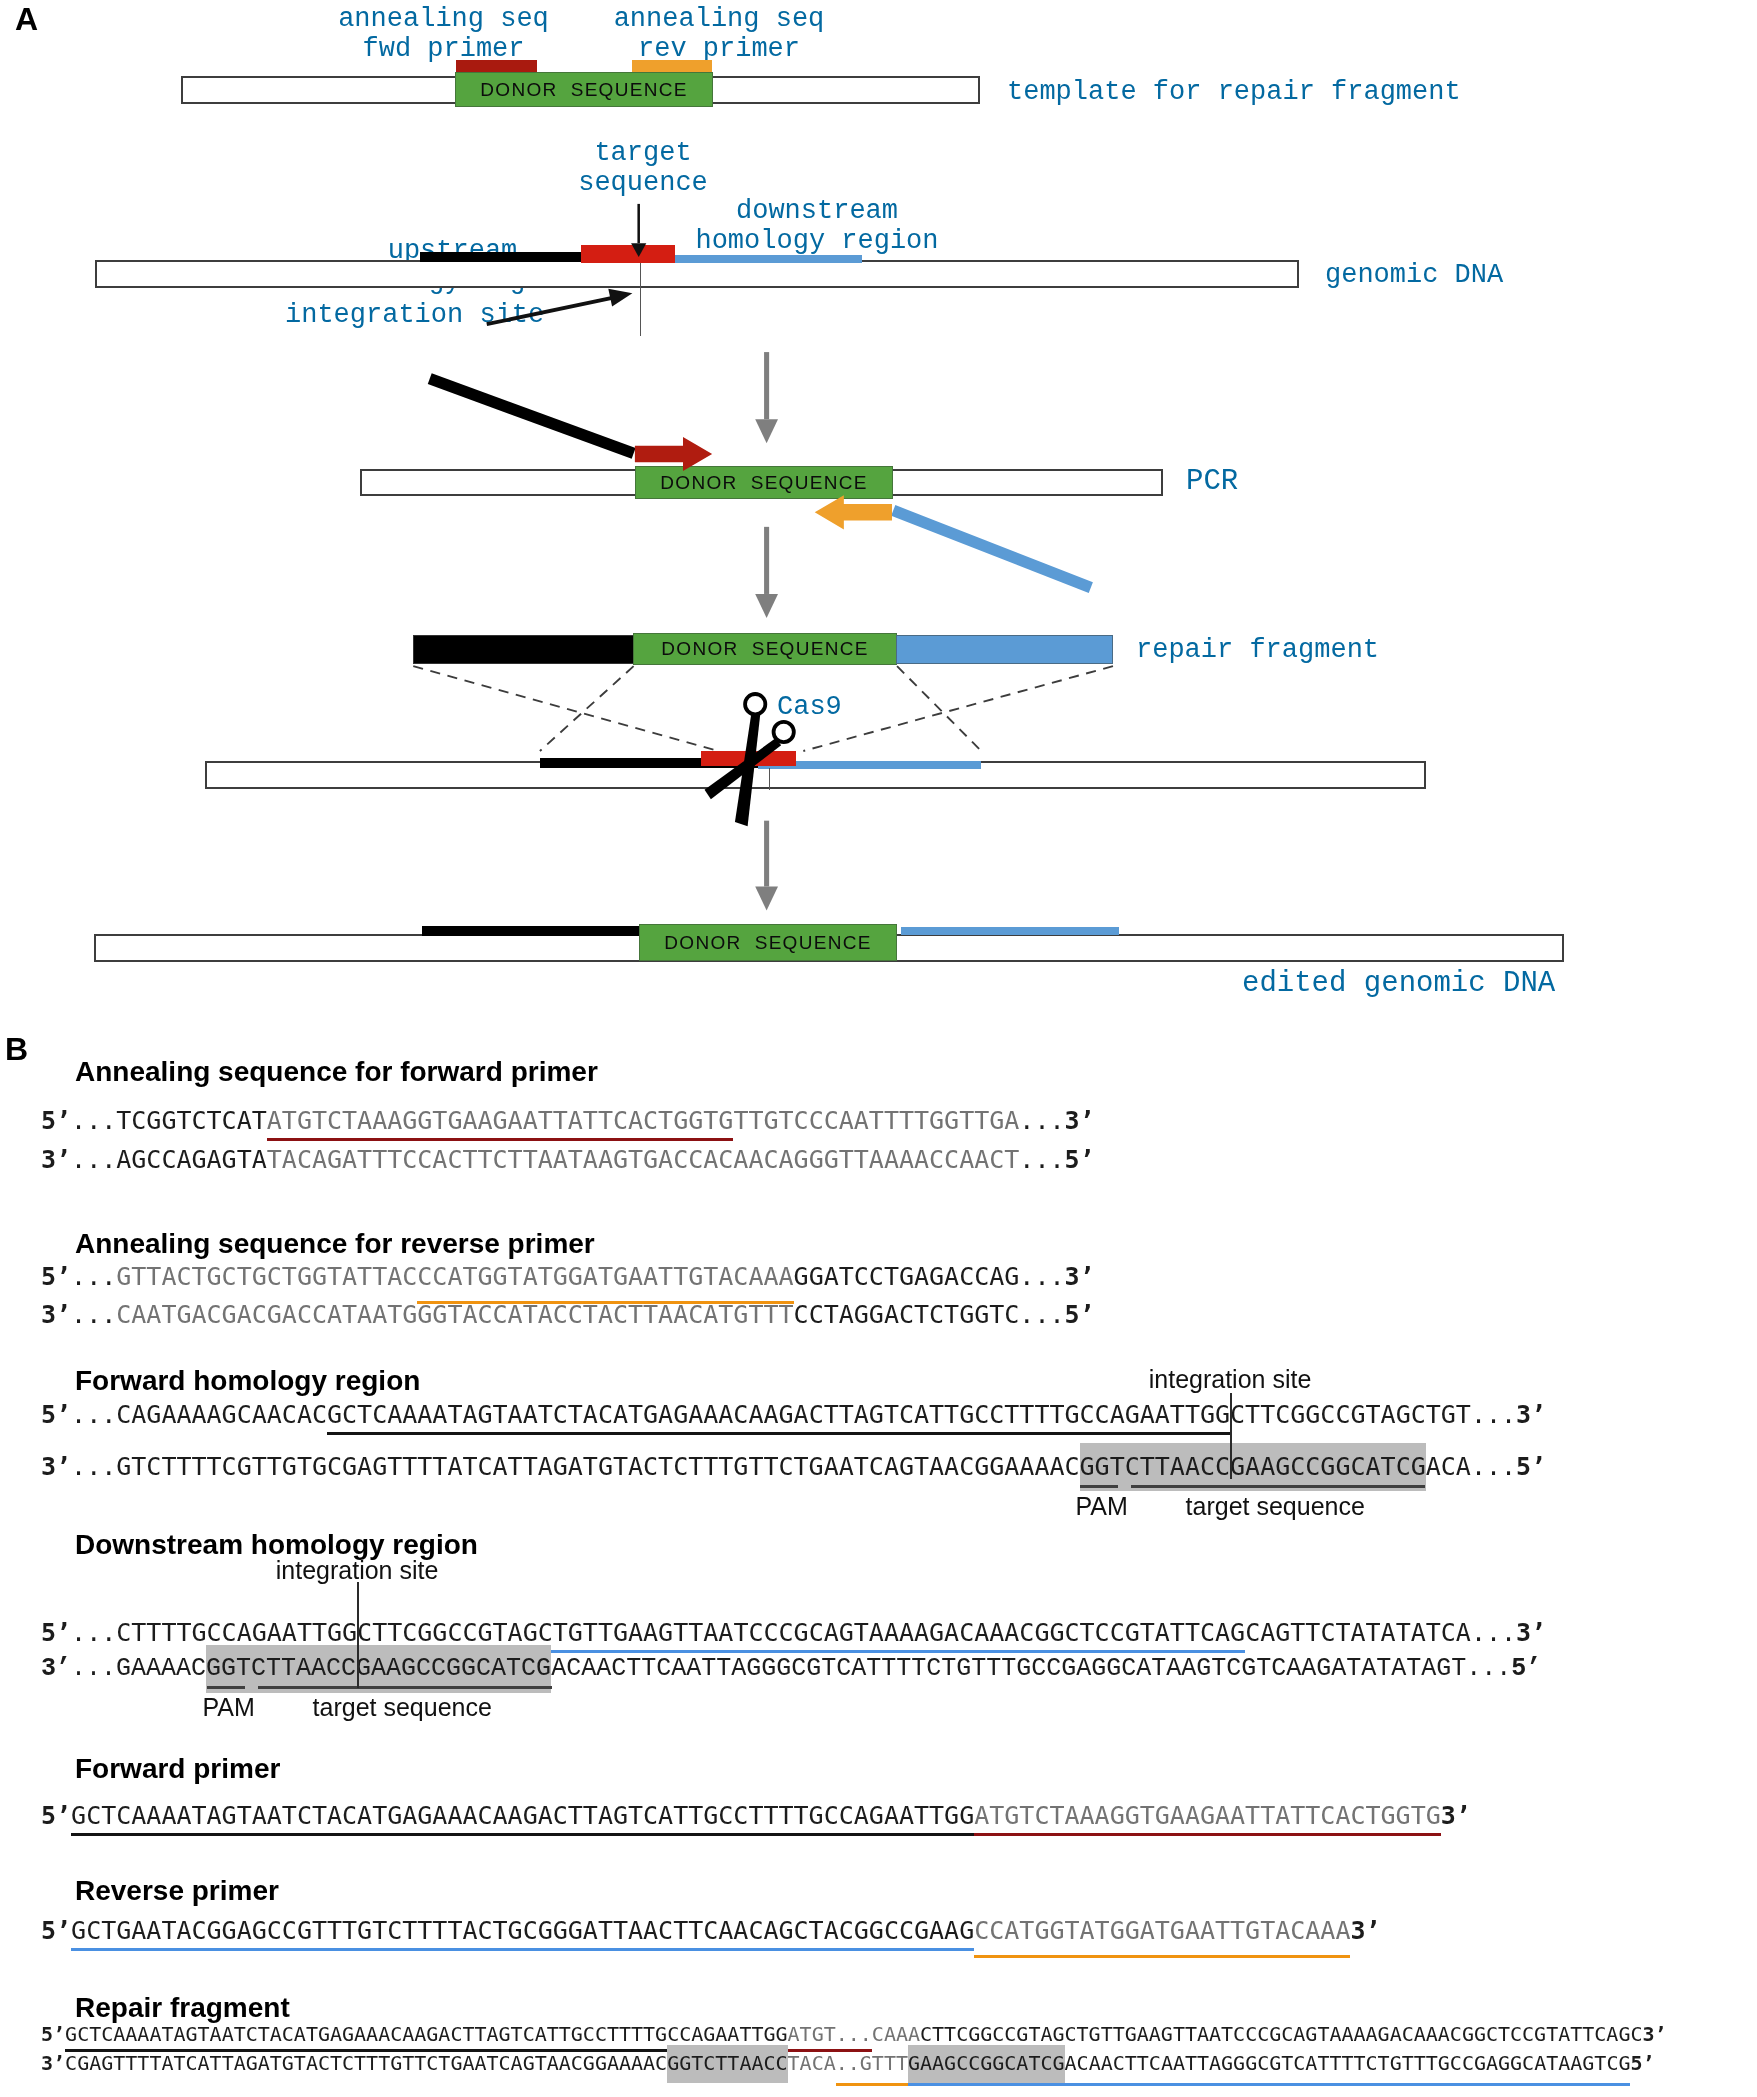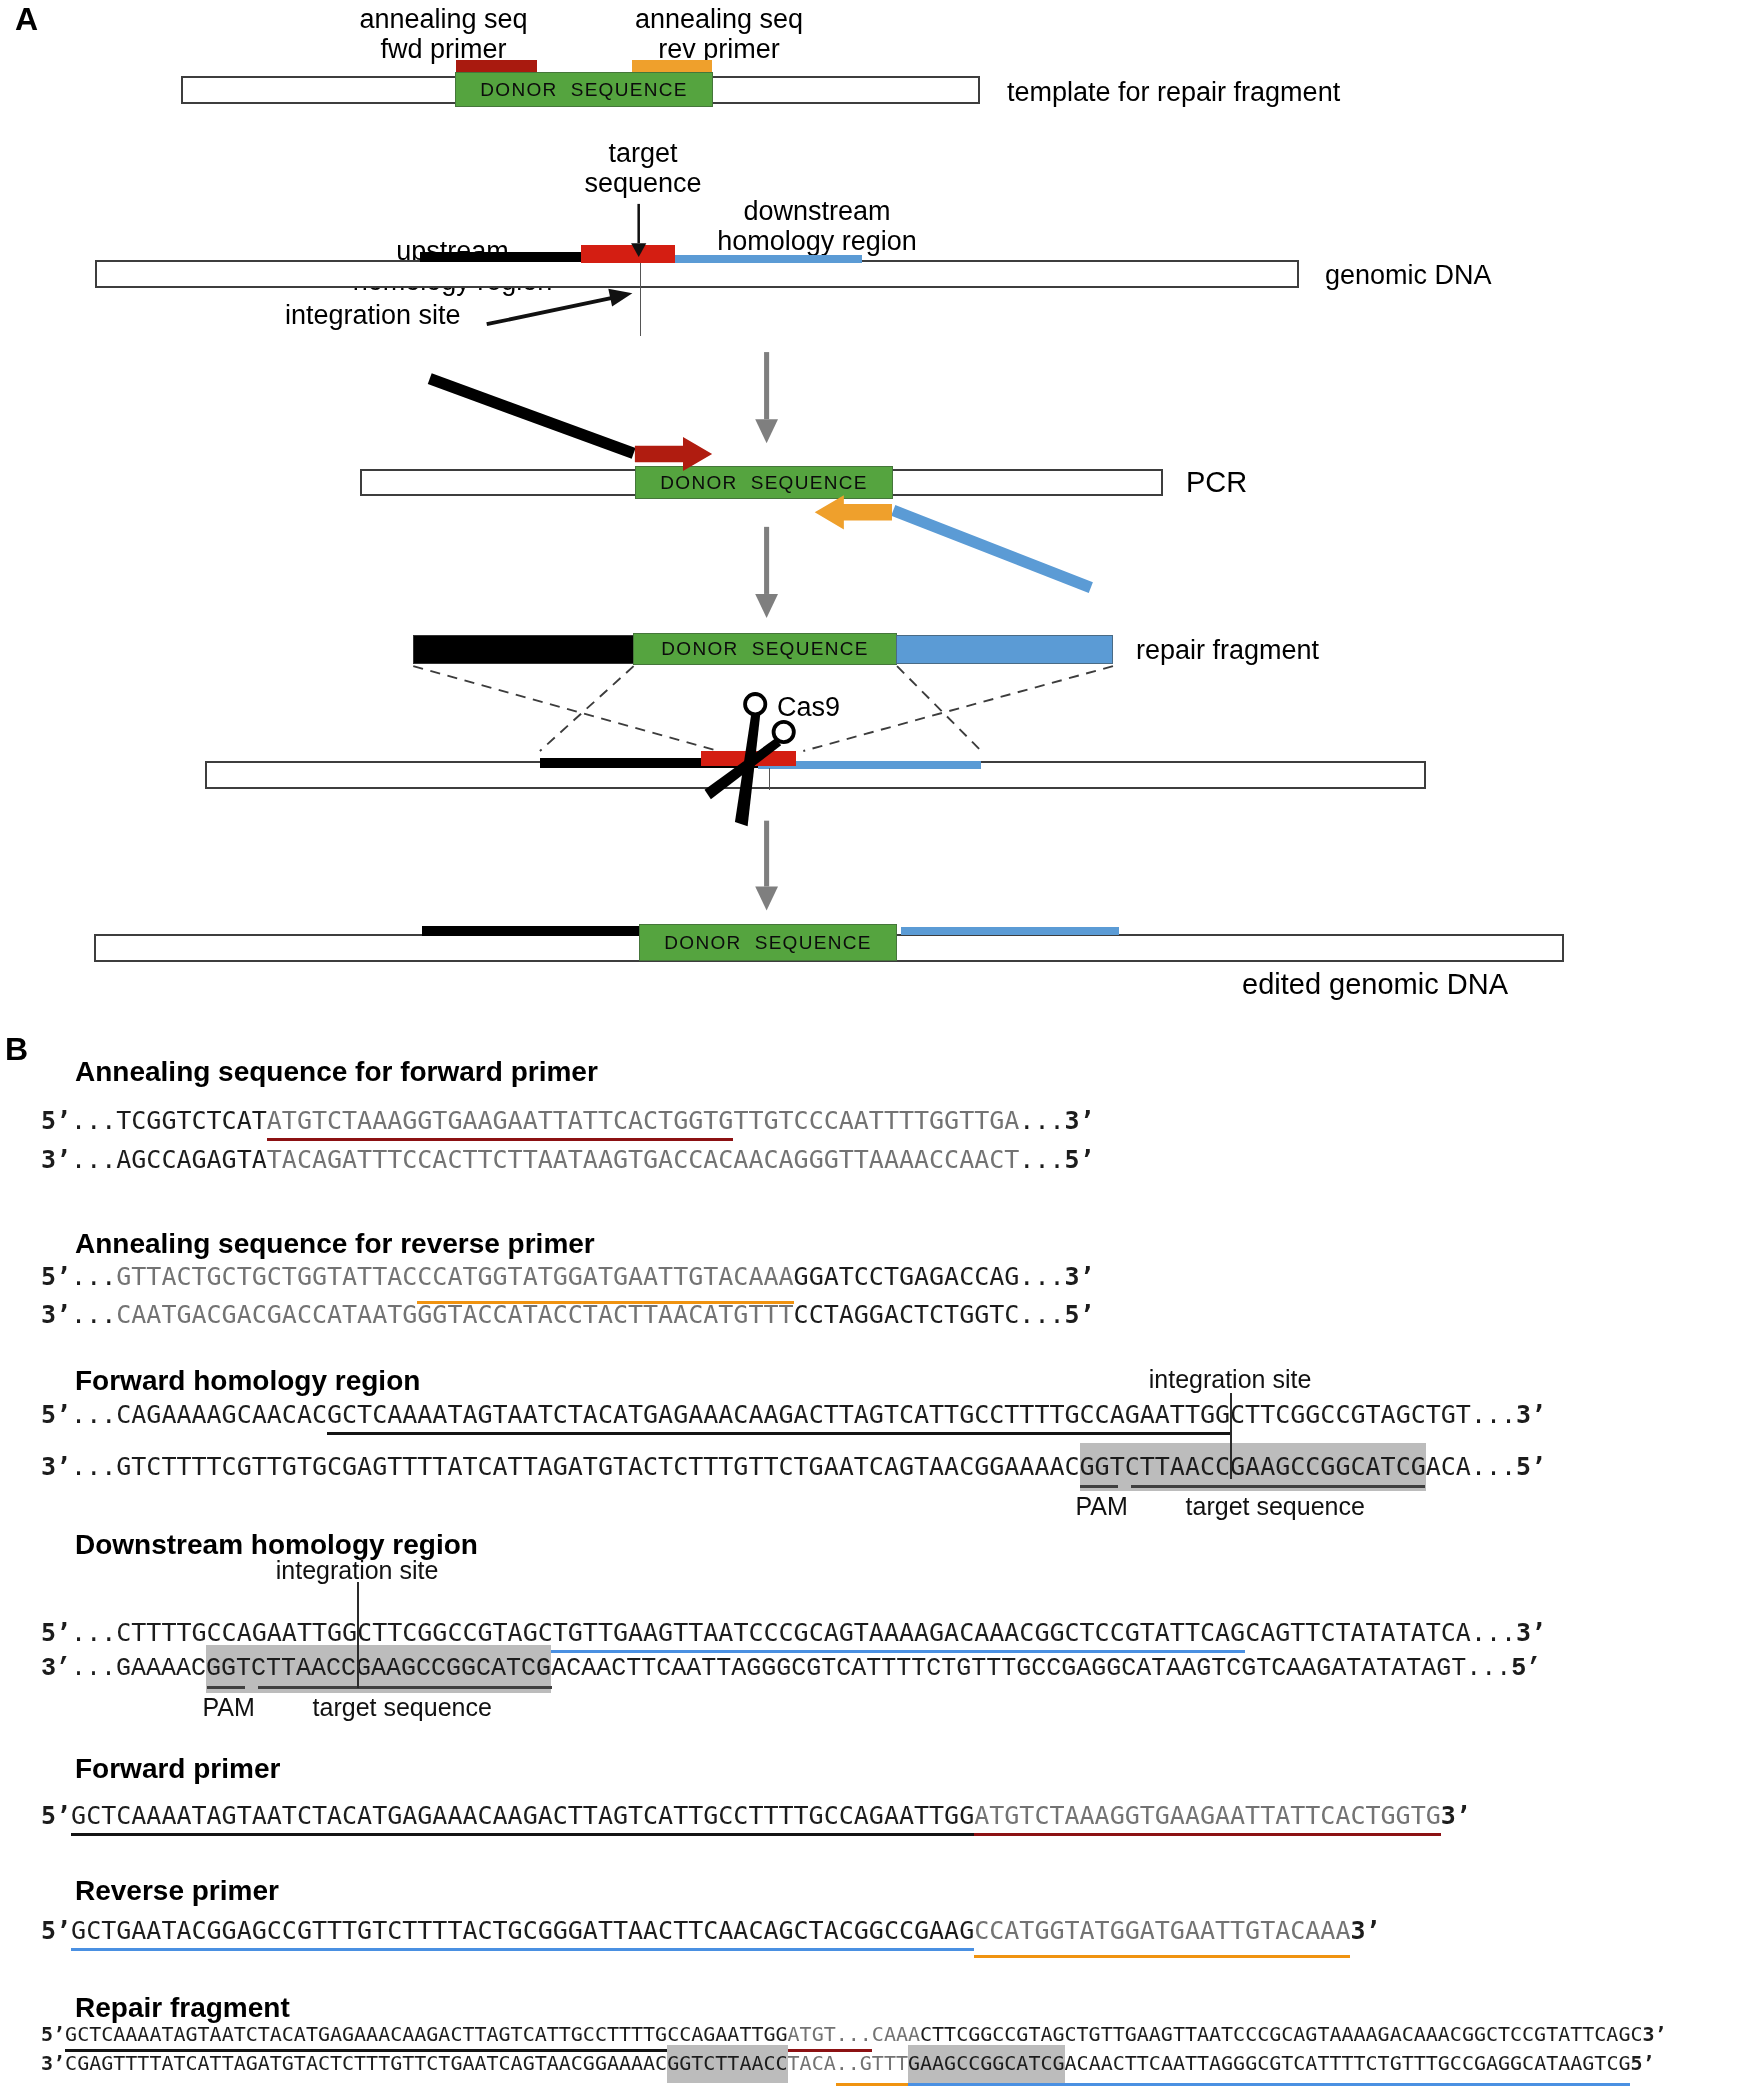--- a/index.html
+++ b/index.html
@@ -2,21 +2,21 @@
 <html style="font-size:10px"><head>
 <meta charset="utf-8">
 <style>
   html,body{margin:0;padding:0;background:#fff;}
   body{width:1758px;height:2097px;position:relative;overflow:hidden;
        font-family:"Liberation Sans",sans-serif;color:#111;}
   .panel-letter{position:absolute;font-size:32px;font-weight:bold;color:#000;}
 
   
   #panel-a{position:absolute;left:0;top:0;width:1758px;height:1029px;}
-  .alabel{position:absolute;font-size:27px;line-height:1.12;color:#000000;white-space:nowrap;}
+  .alabel{position:absolute;font-size:27px;line-height:1.12;color:#0369a1;white-space:nowrap;font-family:Liberation Mono, monospace;}
   .alabel.center{text-align:center;white-space:normal;}
   .alabel.big{font-size:29px;}
   .bar{position:absolute;background:#fff;border:2.5px solid #3d3d3d;box-sizing:border-box;}
   .donor{position:absolute;background:#55a43f;border:1.3px solid #45763a;box-sizing:border-box;
          display:flex;align-items:center;justify-content:center;
          font-size:19px;letter-spacing:1.3px;color:#0c0c0c;white-space:pre;}
   .seg{position:absolute;}
   .vline{position:absolute;background:#555;}
   #panelA-svg{position:absolute;left:0;top:0;pointer-events:none;z-index:5;}
 

